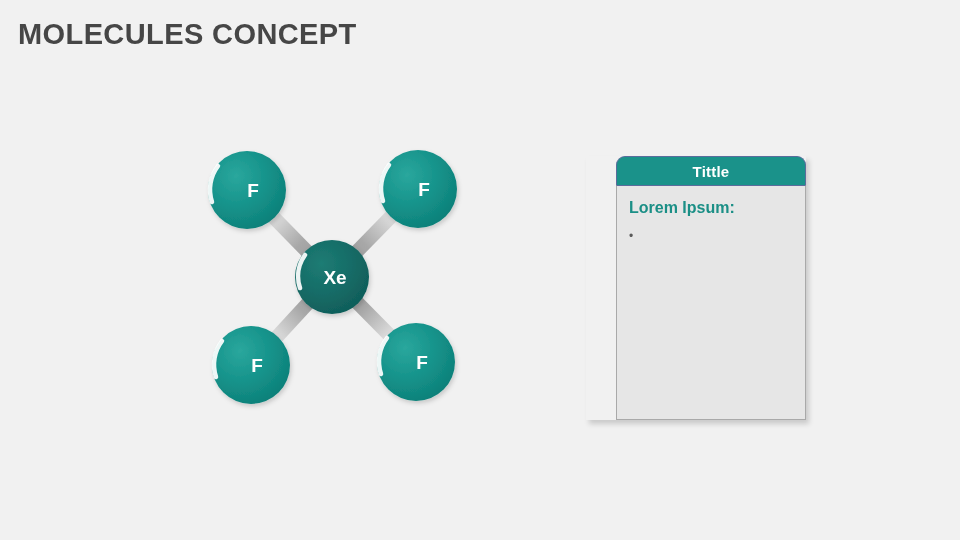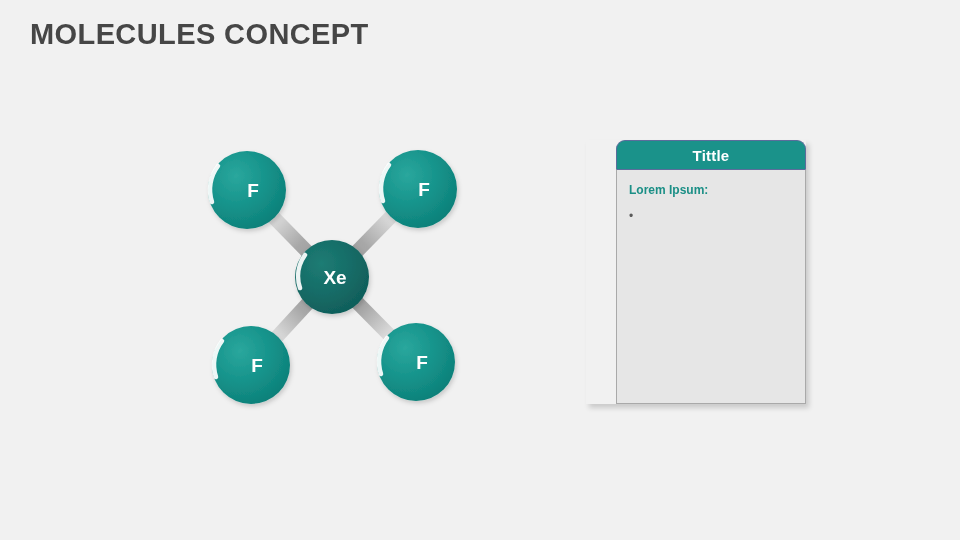--- a/index.html
+++ b/index.html
@@ -11,21 +11,21 @@
     height: 540px;
     background: #f1f1f1;
     font-family: "Liberation Sans", sans-serif;
     overflow: hidden;
     position: relative;
   }
 
   
   #slide-title {
     position: absolute;
-    left: 30px;
+    left: 18px;
     top: 18px;
     font-size: 29px;
     font-weight: bold;
     color: #464646;
     letter-spacing: 0.4px;
     white-space: nowrap;
   }
 
   
   #molecule {
@@ -36,21 +36,21 @@
     height: 290px;
   }
   #molecule svg {
     display: block;
   }
 
   
   #info-card {
     position: absolute;
     left: 586px;
-    top: 140px;
+    top: 156px;
     width: 190px;
     height: 264px;
     box-shadow: 3px 4px 5px rgba(0,0,0,0.16);
     padding-left: 30px;
   }
   #card-header {
     height: 29px;
     background: #1a928a;
     border-top-left-radius: 9px;
     border-top-right-radius: 9px;
@@ -70,21 +70,21 @@
   #card-body {
     height: 235px;
     background: #e6e6e6;
     border: 1px solid #a9a9a9;
     border-top: 1px solid #5b6c9c;
     box-sizing: border-box;
     padding: 13px 11px 0 12px;
   }
   #card-subtitle {
     color: #1b8f86;
-    font-size: 12px;
+    font-size: 16px;
     font-weight: bold;
     margin-bottom: 11px;
   }
   #bullet-list {
     margin: 0;
     padding: 0;
     list-style: none;
   }
   #bullet-list li {
     position: relative;

